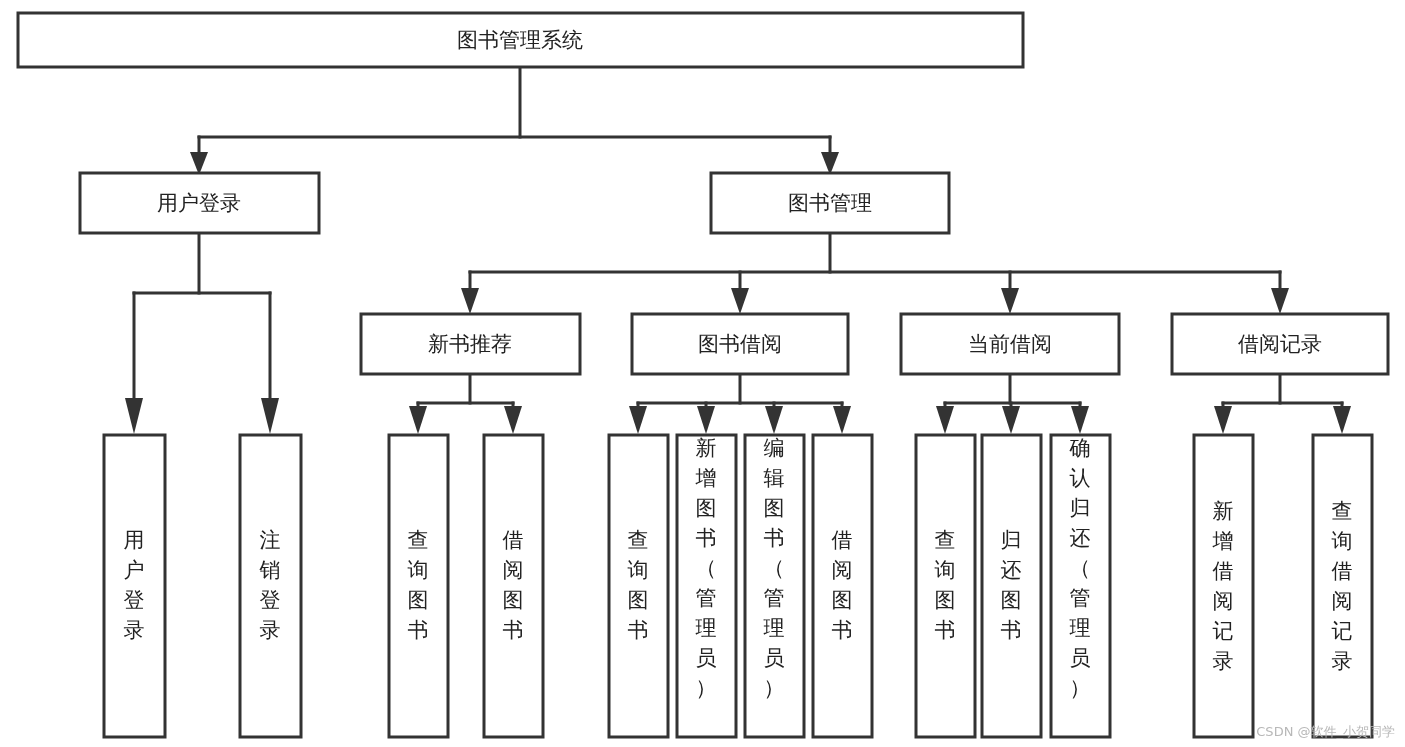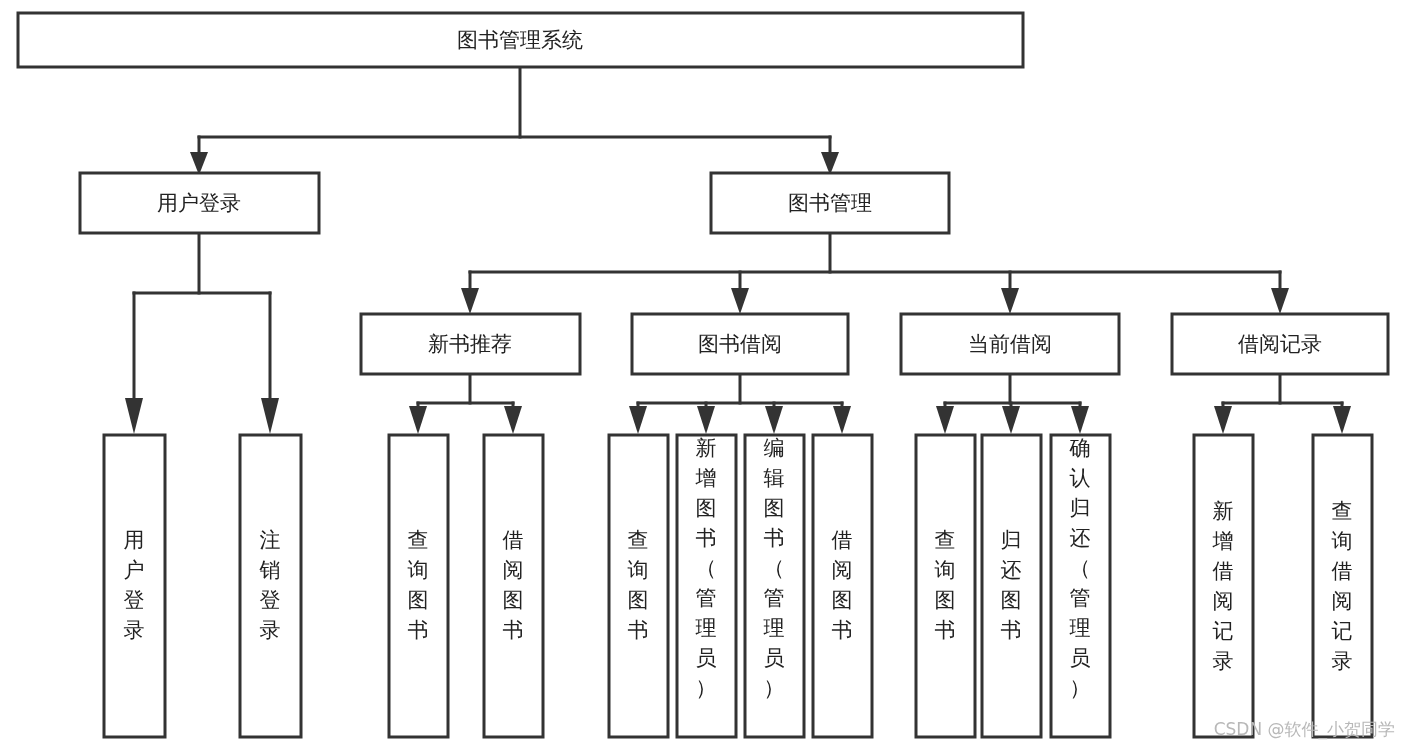--- a/index.html
+++ b/index.html
@@ -51,21 +51,21 @@
     font-family: "DejaVu Sans", "Liberation Sans", sans-serif;
     font-size: 21px;
     fill: #222222;
     text-anchor: middle;
   }
   .watermark-text {
     position: absolute;
     right: 10px;
     bottom: 6px;
     font-family: "DejaVu Sans", "Liberation Sans", sans-serif;
-    font-size: 17px;
+    font-size: 13px;
     color: #b8b8b8;
     white-space: nowrap;
     pointer-events: none;
   }
 </style>
 </head>
 <body>
 
 <div id="diagram-root">
 

